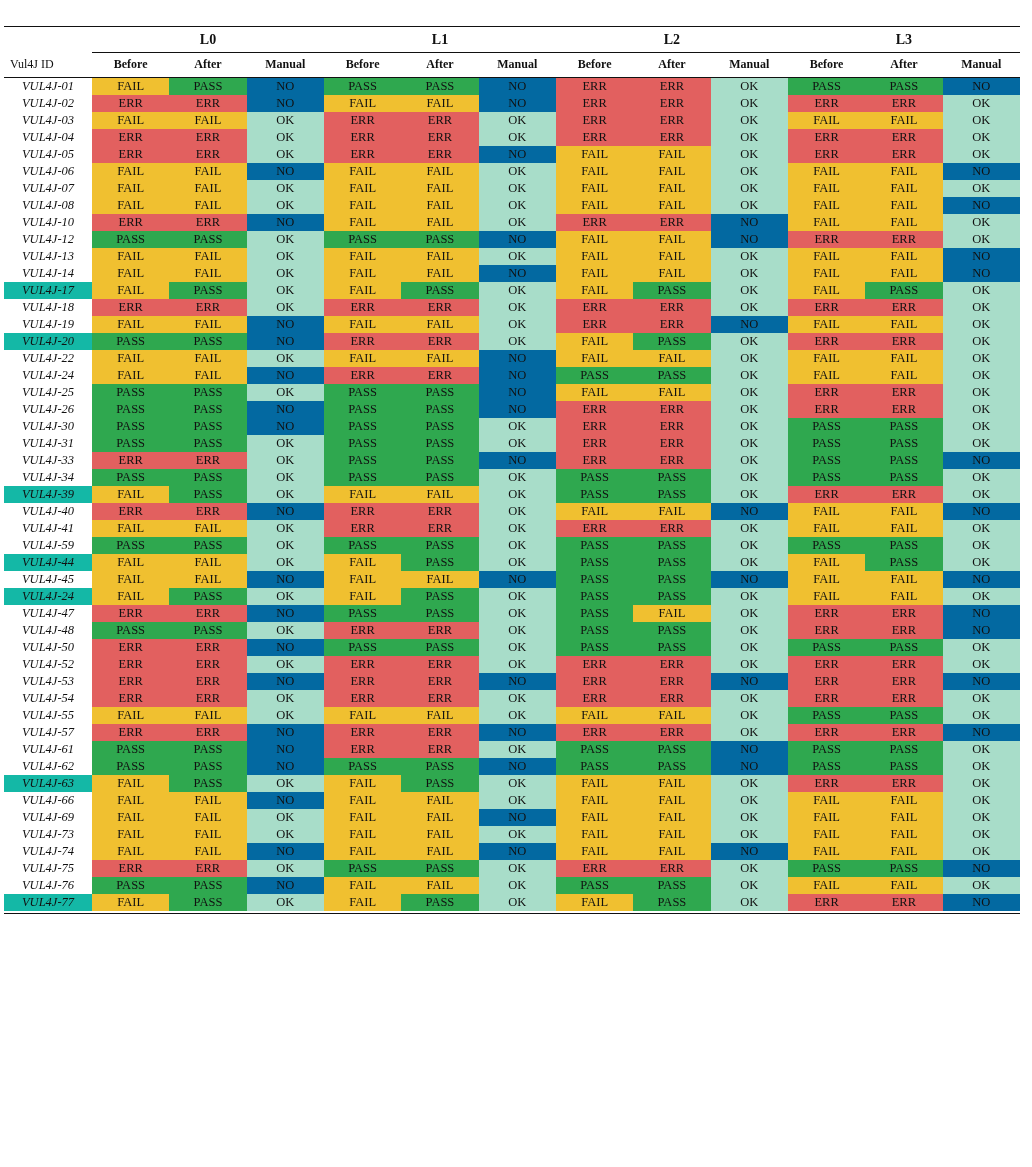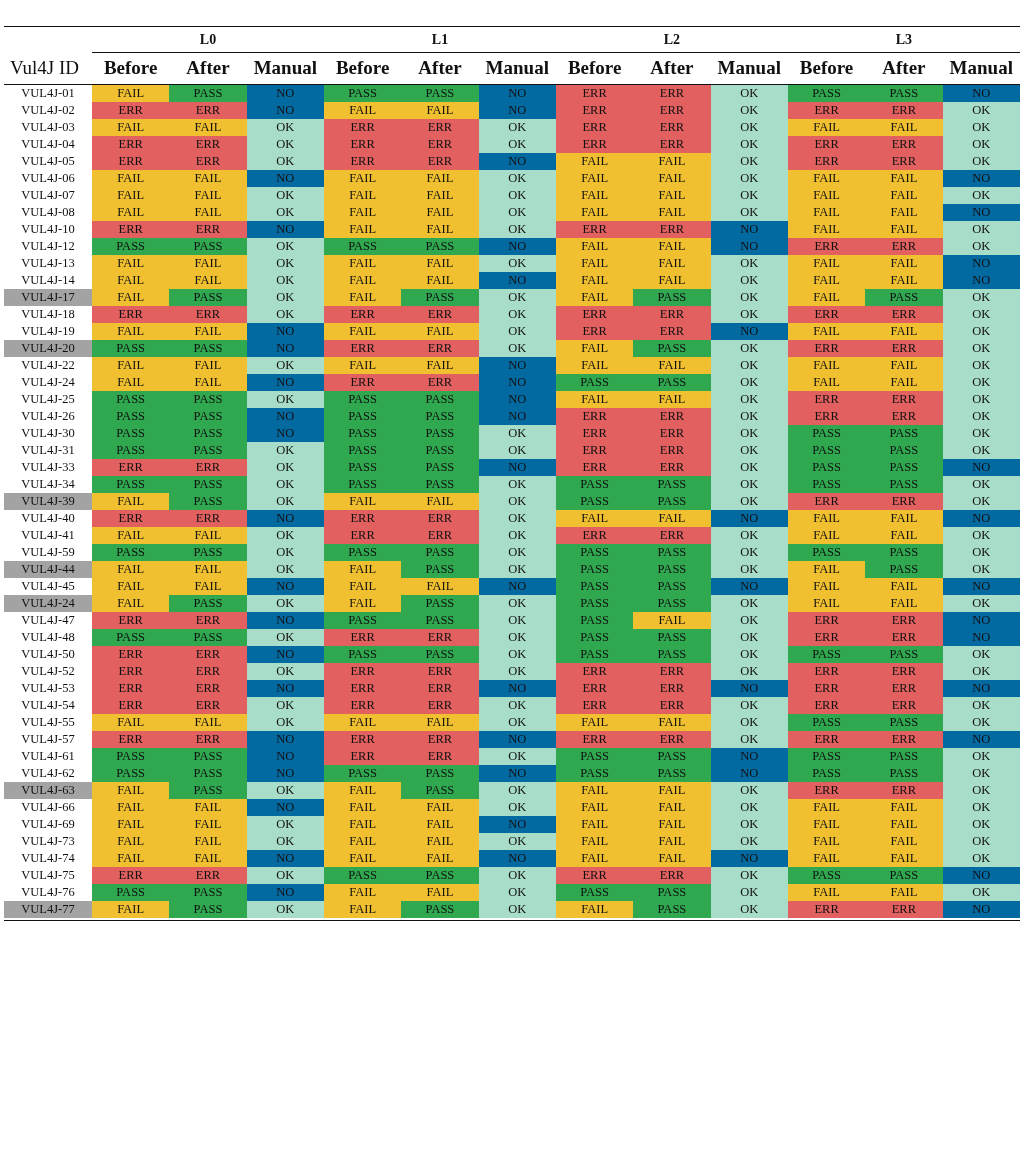--- a/index.html
+++ b/index.html
@@ -39,21 +39,21 @@
     font-size: 14px;
     text-align: center;
     padding: 5px 0 4px 0;
   }
   .grouprow th.blank { border: none; }
   .grouprow th.group {
     border-bottom: 1px solid #111;
   }
   .subrow th {
     font-weight: bold;
-    font-size: 19px;
+    font-size: 12px;
     text-align: center;
     padding: 4px 0 5px 0;
   }
   .subrow th.idhead {
     font-weight: normal;
     text-align: left;
     padding-left: 6px;
   }
 
   .rule-top {
@@ -68,30 +68,31 @@
     padding: 0;
     height: 17px;
     line-height: 17px;
     font-size: 12.5px;
     white-space: nowrap;
   }
   tbody td.idcell {
     text-align: center;
     font-size: 12.5px;
     padding: 0 2px;
+    font-style: italic;
   }
   tbody tr td { border: none; }
 
   
   .c-pass { background: #2fa84f; color: #111; }
   .c-fail { background: #f0c030; color: #111; }
   .c-err  { background: #e2605f; color: #111; }
   .c-ok   { background: #a8ddc9; color: #111; }
   .c-no   { background: #0369a1; color: #111; }
-  .c-idhl { background: #a3a3a3; }
+  .c-idhl { background: #14b8a6; }
 
   .footer-rule {
     width: 1016px;
     height: 0;
     border-top: 1.6px solid #111;
     margin-top: 2px;
   }
 </style>
 </head>
 <body>

